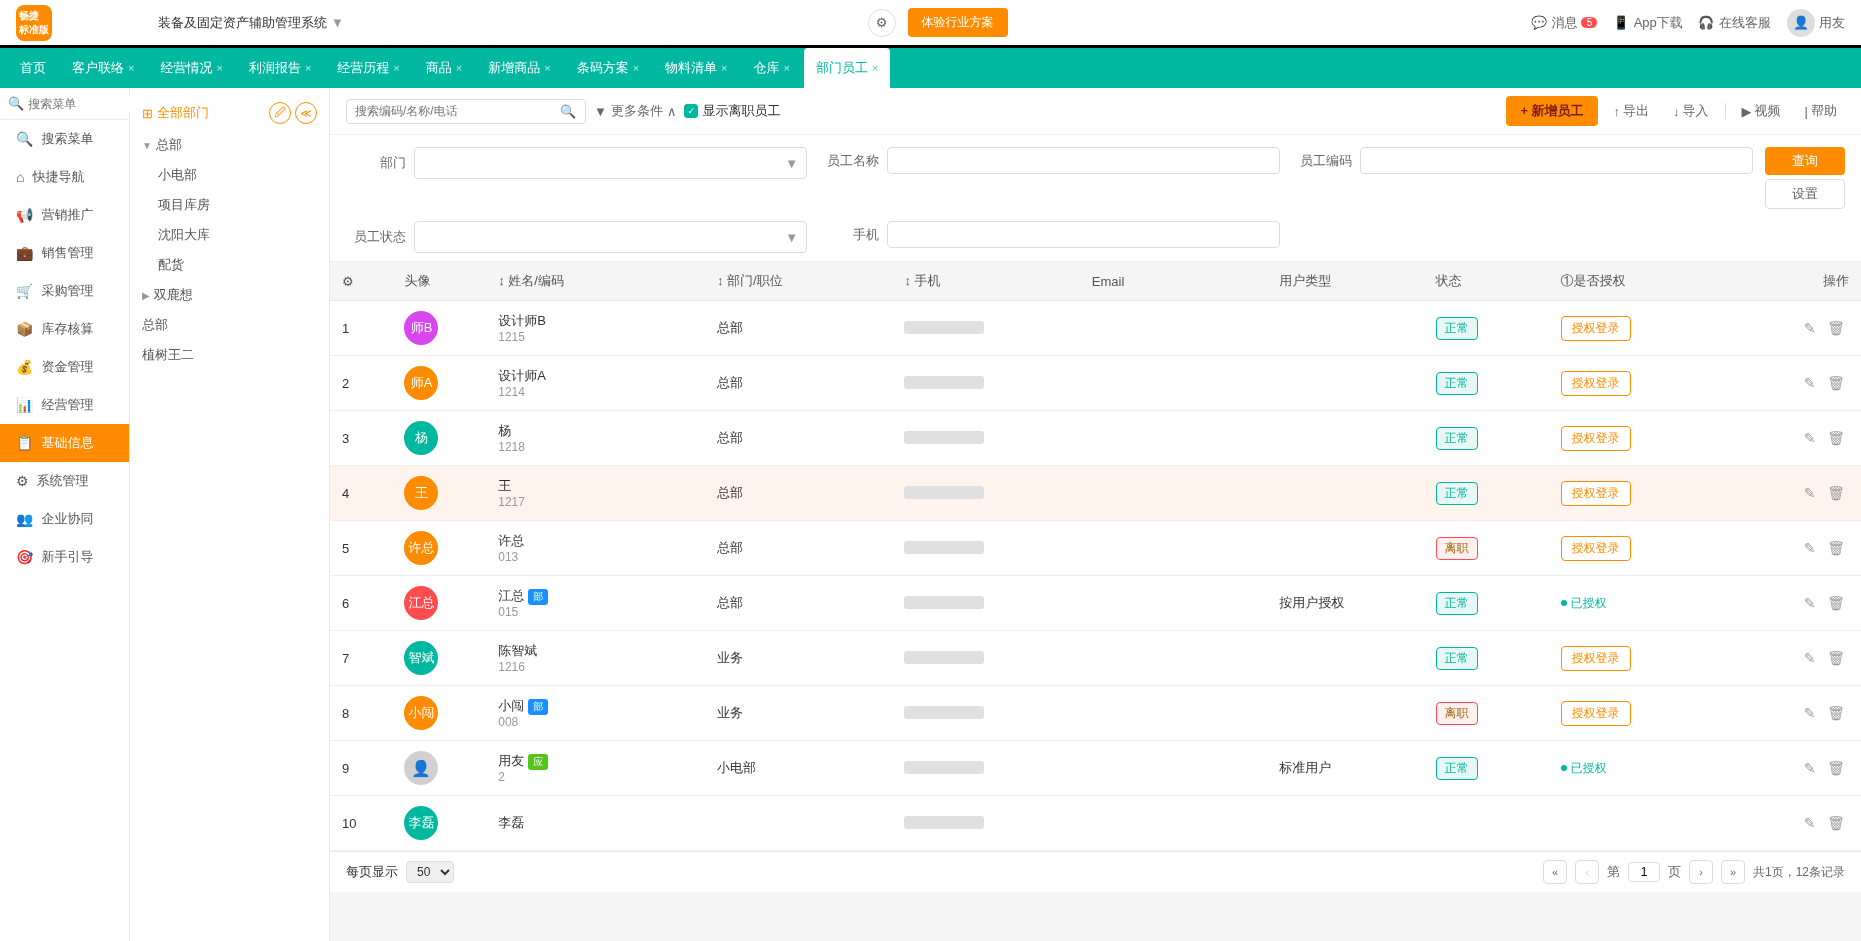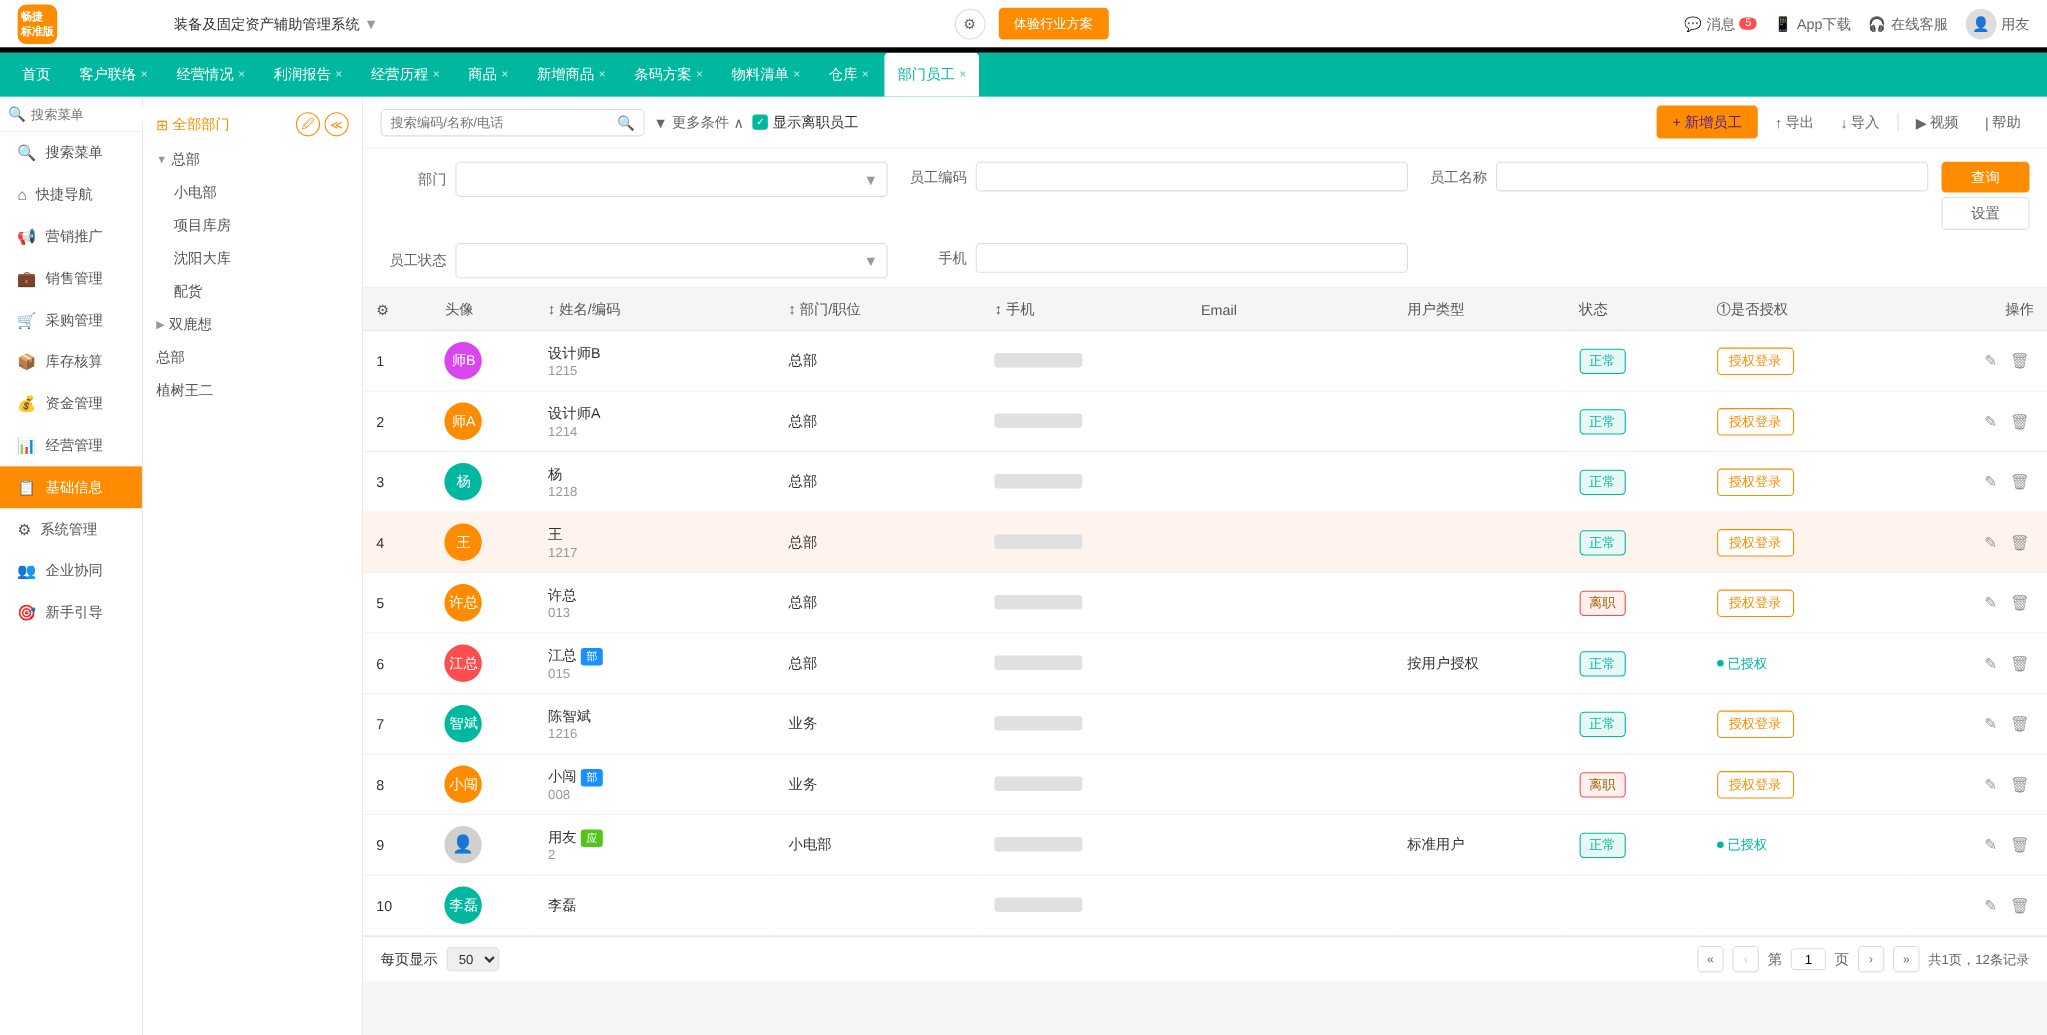--- a/index.html
+++ b/index.html
@@ -1,19 +1,19 @@
 <!DOCTYPE html>
 <html><head>
   <meta charset="utf-8">
   <style>
     * { box-sizing: border-box; margin: 0; padding: 0; font-family: 'Microsoft YaHei', Arial, sans-serif; font-size: 13px; }
     body { background: #f5f5f5; color: #333; }
     
     
-    .top-bar { display: flex; align-items: center; background: #fff; height: 48px; padding: 0 16px; border-bottom: 5px solid #000000; gap: 12px; }
+    .top-bar { display: flex; align-items: center; background: #fff; height: 48px; padding: 0 16px; border-bottom: 3px solid #000000; gap: 12px; }
     .logo-area { display: flex; align-items: center; gap: 8px; width: 130px; }
     .logo-icon { width: 36px; height: 36px; background: #ff8c00; border-radius: 8px; display: flex; align-items: center; justify-content: center; color: #fff; font-size: 10px; font-weight: bold; }
     .logo-text { font-size: 12px; color: #333; line-height: 1.3; }
     .system-title { display: flex; align-items: center; gap: 4px; color: #333; font-size: 13px; margin-right: auto; }
     .gear-btn { width: 28px; height: 28px; border-radius: 50%; border: 1px solid #ddd; display: flex; align-items: center; justify-content: center; cursor: pointer; color: #666; }
     .trial-btn { background: #ff8c00; color: #fff; border: none; padding: 6px 14px; border-radius: 4px; cursor: pointer; font-size: 12px; }
     .top-right { display: flex; align-items: center; gap: 16px; margin-left: auto; }
     .top-right-item { display: flex; align-items: center; gap: 4px; color: #666; font-size: 12px; cursor: pointer; }
     .badge { background: #ff4d4f; color: #fff; border-radius: 10px; padding: 0 5px; font-size: 10px; min-width: 16px; text-align: center; }
     .user-avatar { width: 28px; height: 28px; border-radius: 50%; background: #ddd; display: flex; align-items: center; justify-content: center; color: #999; }
@@ -47,21 +47,21 @@
     .content-area { flex: 1; overflow: auto; background: #f5f5f5; }
 
     
     .toolbar { display: flex; align-items: center; gap: 8px; padding: 8px 16px; background: #fff; border-bottom: 1px solid #f0f0f0; }
     .search-box { display: flex; align-items: center; gap: 4px; border: 1px solid #ddd; border-radius: 4px; padding: 4px 8px; flex: 1; max-width: 240px; }
     .search-box input { border: none; outline: none; font-size: 12px; flex: 1; }
     .more-filter { display: flex; align-items: center; gap: 4px; color: #666; cursor: pointer; font-size: 12px; }
     .show-former { display: flex; align-items: center; gap: 4px; color: #333; font-size: 12px; cursor: pointer; }
     .show-former .checkbox { width: 14px; height: 14px; border: 1px solid #00b8a0; border-radius: 3px; background: #00b8a0; display: flex; align-items: center; justify-content: center; color: #fff; font-size: 9px; }
     .toolbar-right { margin-left: auto; display: flex; align-items: center; gap: 8px; }
-    .add-btn { background: #ff8c00; color: #4c1d95; border: none; padding: 6px 14px; border-radius: 4px; cursor: pointer; font-size: 13px; }
+    .add-btn { background: #ff8c00; color: #7f1d1d; border: none; padding: 6px 14px; border-radius: 4px; cursor: pointer; font-size: 13px; font-weight: bold; }
     .toolbar-icon-btn { display: flex; align-items: center; gap: 3px; color: #666; cursor: pointer; font-size: 12px; padding: 4px 8px; border-radius: 4px; }
     .divider-v { width: 1px; height: 16px; background: #ddd; }
     .filter-item { display: flex; align-items: center; gap: 8px; }
     .filter-label { color: #666; font-size: 13px; white-space: nowrap; width: 60px; text-align: right; }
     .filter-select { flex: 1; border: 1px solid #ddd; border-radius: 4px; padding: 5px 8px; font-size: 13px; color: #333; display: flex; align-items: center; justify-content: space-between; cursor: pointer; background: #fff; }
     .filter-input { flex: 1; border: 1px solid #ddd; border-radius: 4px; padding: 5px 8px; font-size: 13px; color: #333; outline: none; }
     .query-btn { background: #ff8c00; color: #fff; border: none; padding: 5px 6px; border-radius: 4px; cursor: pointer; font-size: 13px; }
     .set-btn { background: #fff; color: #666; border: 1px solid #ddd; padding: 5px 16px; border-radius: 4px; cursor: pointer; font-size: 13px; }
 
     
@@ -314,25 +314,25 @@
 
     <div style="background:#fff;padding:12px 16px 8px;border-bottom:1px solid #f0f0f0;display:grid;grid-template-columns:1fr 1fr 1fr 80px;gap:12px;align-items:start;">
       <div class="filter-item">
         <span class="filter-label">部门</span>
         <div class="filter-select" style="flex:1;border:1px solid #ddd;border-radius:4px;padding:5px 8px;font-size:13px;min-height:32px;">
           <span></span>
             <span style="color:#999">▼</span>
         </div>
       </div>
       <div class="filter-item">
+        <span class="filter-label">员工名称</span>
+        <input class="filter-input" type="text" style="">
+      </div>
+      <div class="filter-item">
         <span class="filter-label">员工编码</span>
-        <input class="filter-input" type="text" style="">
-      </div>
-      <div class="filter-item">
-        <span class="filter-label">员工名称</span>
         <input class="filter-input" type="text" style="">
       </div>
       <div style="display:flex;flex-direction:column;gap:4px;">
         <button class="query-btn">查询</button>
         <button class="set-btn">设置</button>
       </div>
       <div class="filter-item">
         <span class="filter-label">员工状态</span>
         <div class="filter-select" style="flex:1;border:1px solid #ddd;border-radius:4px;padding:5px 8px;font-size:13px;min-height:32px;">
           <span></span>

